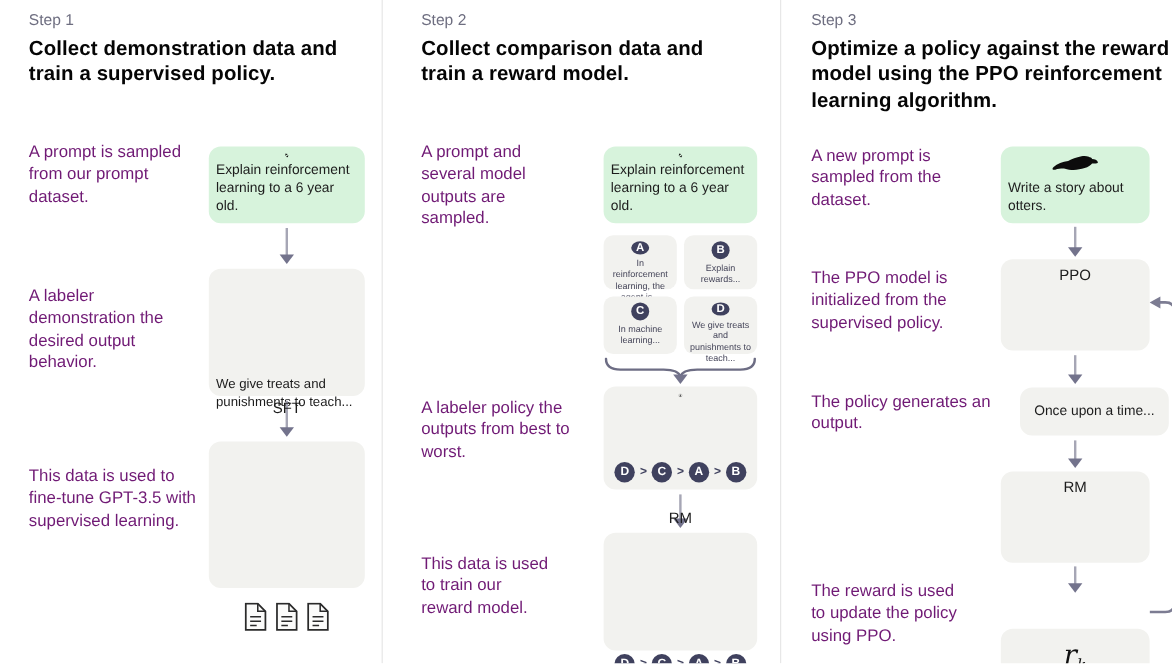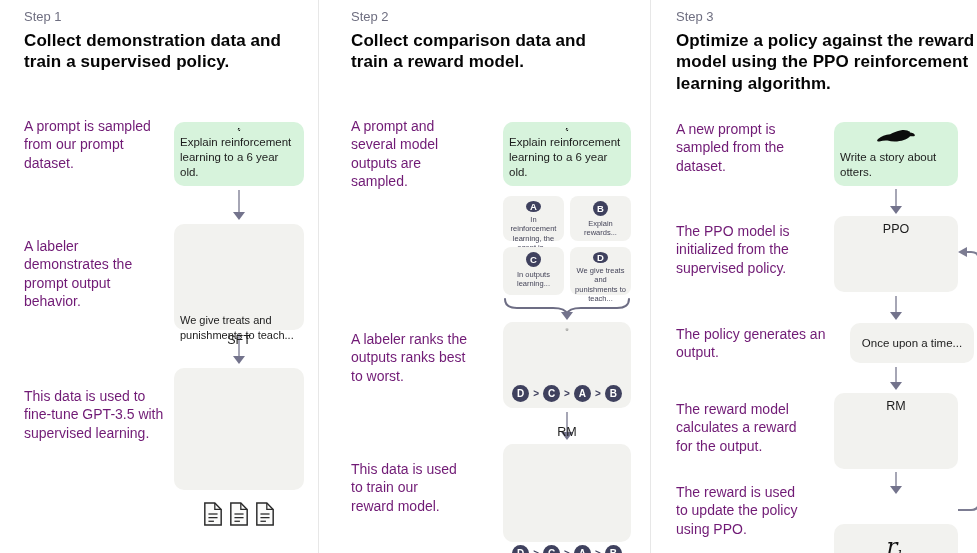--- a/index.html
+++ b/index.html
@@ -40,21 +40,21 @@
 <div class="canvas">
 
   <div class="divider" style="left:318px"></div>
   <div class="divider" style="left:650px"></div>
 
   <section class="col" style="left:8px;width:302px">
     <div class="step-label">Step 1</div>
     <h2 class="step-title" style="width:292px">Collect demonstration data and train a supervised policy.</h2>
 
     <p class="caption" style="top:117px;left:0;width:132px">A prompt is sampled from our prompt dataset.</p>
-    <p class="caption" style="top:237px;left:0;width:132px">A labeler demonstrates the prompt output behavior.</p>
+    <p class="caption" style="top:237px;left:0;width:132px">A labeler demonstration the desired output behavior.</p>
     <p class="caption" style="top:387px;left:0;width:142px">This data is used to fine-tune GPT-3.5 with supervised learning.</p>
 
     <div class="box green" style="left:150px;top:122px;width:130px;height:64px;padding:6px">
       <svg width="24" height="24" viewBox="0 0 24 24">
         <defs>
             <marker id="cyc1" markerWidth="6" markerHeight="6" refX="3" refY="3" orient="auto">
               <path d="M0,0 L6,3 L0,6 Z" fill="#161616"></path>
             </marker>
           </defs>
         <path d="M4.6 15.2 A8.2 8.2 0 0 1 11 4.1" fill="none" stroke="#161616" stroke-width="2.5" marker-end="url(#cyc1)"></path>
@@ -135,21 +135,21 @@
         </svg>
       </div>
     </div>
   </section>
 
   <section class="col" style="left:335px;width:310px">
     <div class="step-label">Step 2</div>
     <h2 class="step-title" style="width:250px">Collect comparison data and train a reward model.</h2>
 
     <p class="caption" style="top:117px;left:0;width:112px">A prompt and several model outputs are sampled.</p>
-    <p class="caption" style="top:330px;left:0;width:128px">A labeler ranks the outputs ranks best to worst.</p>
+    <p class="caption" style="top:330px;left:0;width:128px">A labeler policy the outputs from best to worst.</p>
     <p class="caption" style="top:460px;left:0;width:112px">This data is used to train our reward model.</p>
 
     <div class="box green" style="left:152px;top:122px;width:128px;height:64px;padding:6px">
       <svg width="24" height="24" viewBox="0 0 24 24">
         <defs>
             <marker id="cyc2" markerWidth="6" markerHeight="6" refX="3" refY="3" orient="auto">
               <path d="M0,0 L6,3 L0,6 Z" fill="#161616"></path>
             </marker>
           </defs>
         <path d="M4.6 15.2 A8.2 8.2 0 0 1 11 4.1" fill="none" stroke="#161616" stroke-width="2.5" marker-end="url(#cyc2)"></path>
@@ -161,21 +161,21 @@
     <div class="card" style="left:152px;top:196px;width:61px;height:45px">
       <div class="card-letter">A</div>
       <div class="card-text">In reinforcement learning, the agent is...</div>
     </div>
     <div class="card" style="left:219px;top:196px;width:61px;height:45px">
       <div class="card-letter">B</div>
       <div class="card-text">Explain rewards...</div>
     </div>
     <div class="card" style="left:152px;top:247px;width:61px;height:48px">
       <div class="card-letter">C</div>
-      <div class="card-text">In outputs learning...</div>
+      <div class="card-text">In machine learning...</div>
     </div>
     <div class="card" style="left:219px;top:247px;width:61px;height:48px">
       <div class="card-letter">D</div>
       <div class="card-text">We give treats and punishments to teach...</div>
     </div>
 
     <svg style="position:absolute;left:152px;top:298px" width="128" height="22" viewBox="0 0 128 22">
       <path d="M2 1 C2 7 6 10 14 10 L50 10 C58 10 63 12 64 16 C65 12 70 10 78 10 L114 10 C122 10 126 7 126 1" fill="none" stroke="#6d6d84" stroke-width="2" stroke-linecap="round"></path>
       <path d="M58 14 L70 14 L64 22 Z" fill="#73738c"></path>
     </svg>
@@ -238,21 +238,20 @@
     </div>
   </section>
 
   <section class="col" style="left:660px;width:317px">
     <div class="step-label">Step 3</div>
     <h2 class="step-title" style="width:300px">Optimize a policy against the reward model using the PPO reinforcement learning algorithm.</h2>
 
     <p class="caption" style="top:120px;left:0;width:130px">A new prompt is sampled from the dataset.</p>
     <p class="caption" style="top:222px;left:0;width:140px">The PPO model is initialized from the supervised policy.</p>
     <p class="caption" style="top:325px;left:0;width:150px">The policy generates an output.</p>
-    <p class="caption" style="top:400px;left:0;width:140px">The reward model calculates a reward for the output.</p>
     <p class="caption" style="top:483px;left:0;width:130px">The reward is used to update the policy using PPO.</p>
 
     <div class="box green" style="left:158px;top:122px;width:124px;height:64px;padding:6px">
       <svg width="42" height="17" viewBox="0 0 64 26">
         <path d="M61 11 C60 8.5 57 7 53.5 7 C51 3.5 45 2.5 40 3.5 C33 5 28 7 23 9.5 C16 10 9 13 4.5 17 C2 19.2 3 21.5 6.5 20.5 C11 19.2 15 19 19 19.2 C26 21.5 36 21.3 44 18.5 C48.5 17 52 14.5 53.5 12.5 C57 12.8 60.5 13 61 11 Z" fill="#0c0c0c"></path>
         <path d="M50 6.5 L52 4.5 L53.5 7" fill="#0c0c0c"></path>
       </svg>
       <div class="box-text" style="margin-top:5px">Write a story about otters.</div>
     </div>
 

